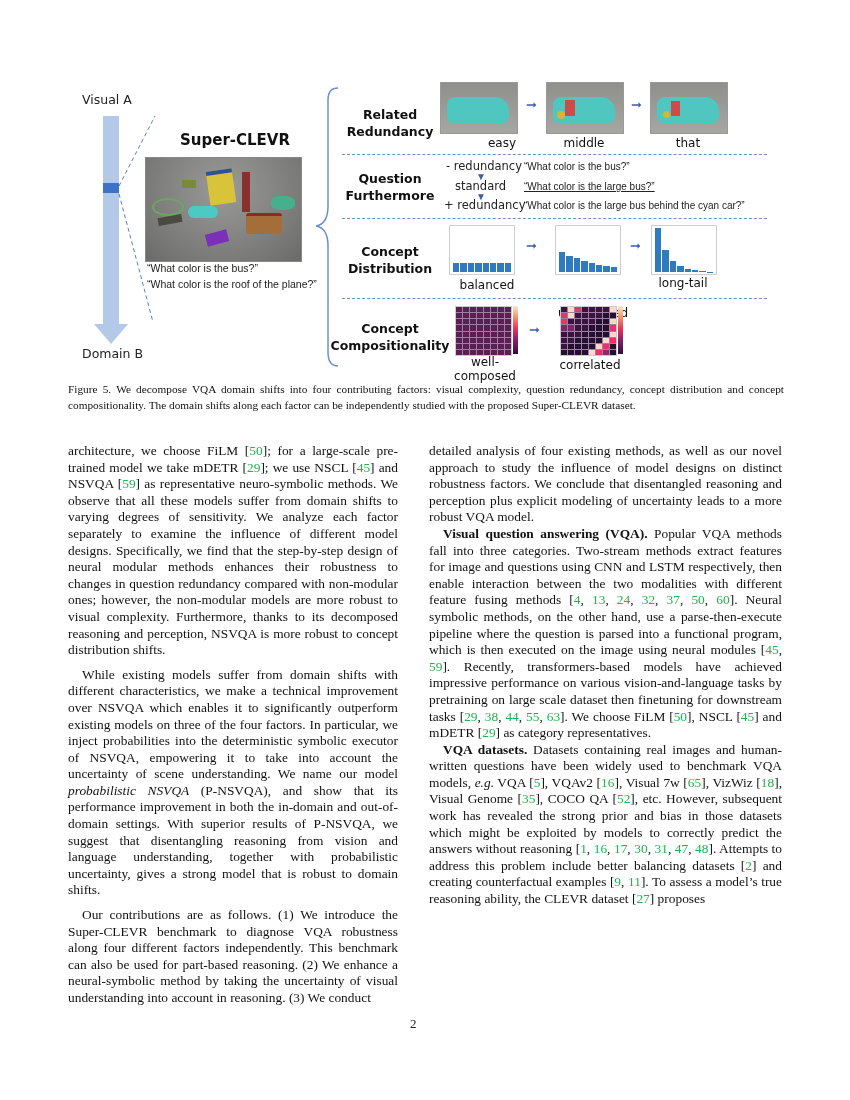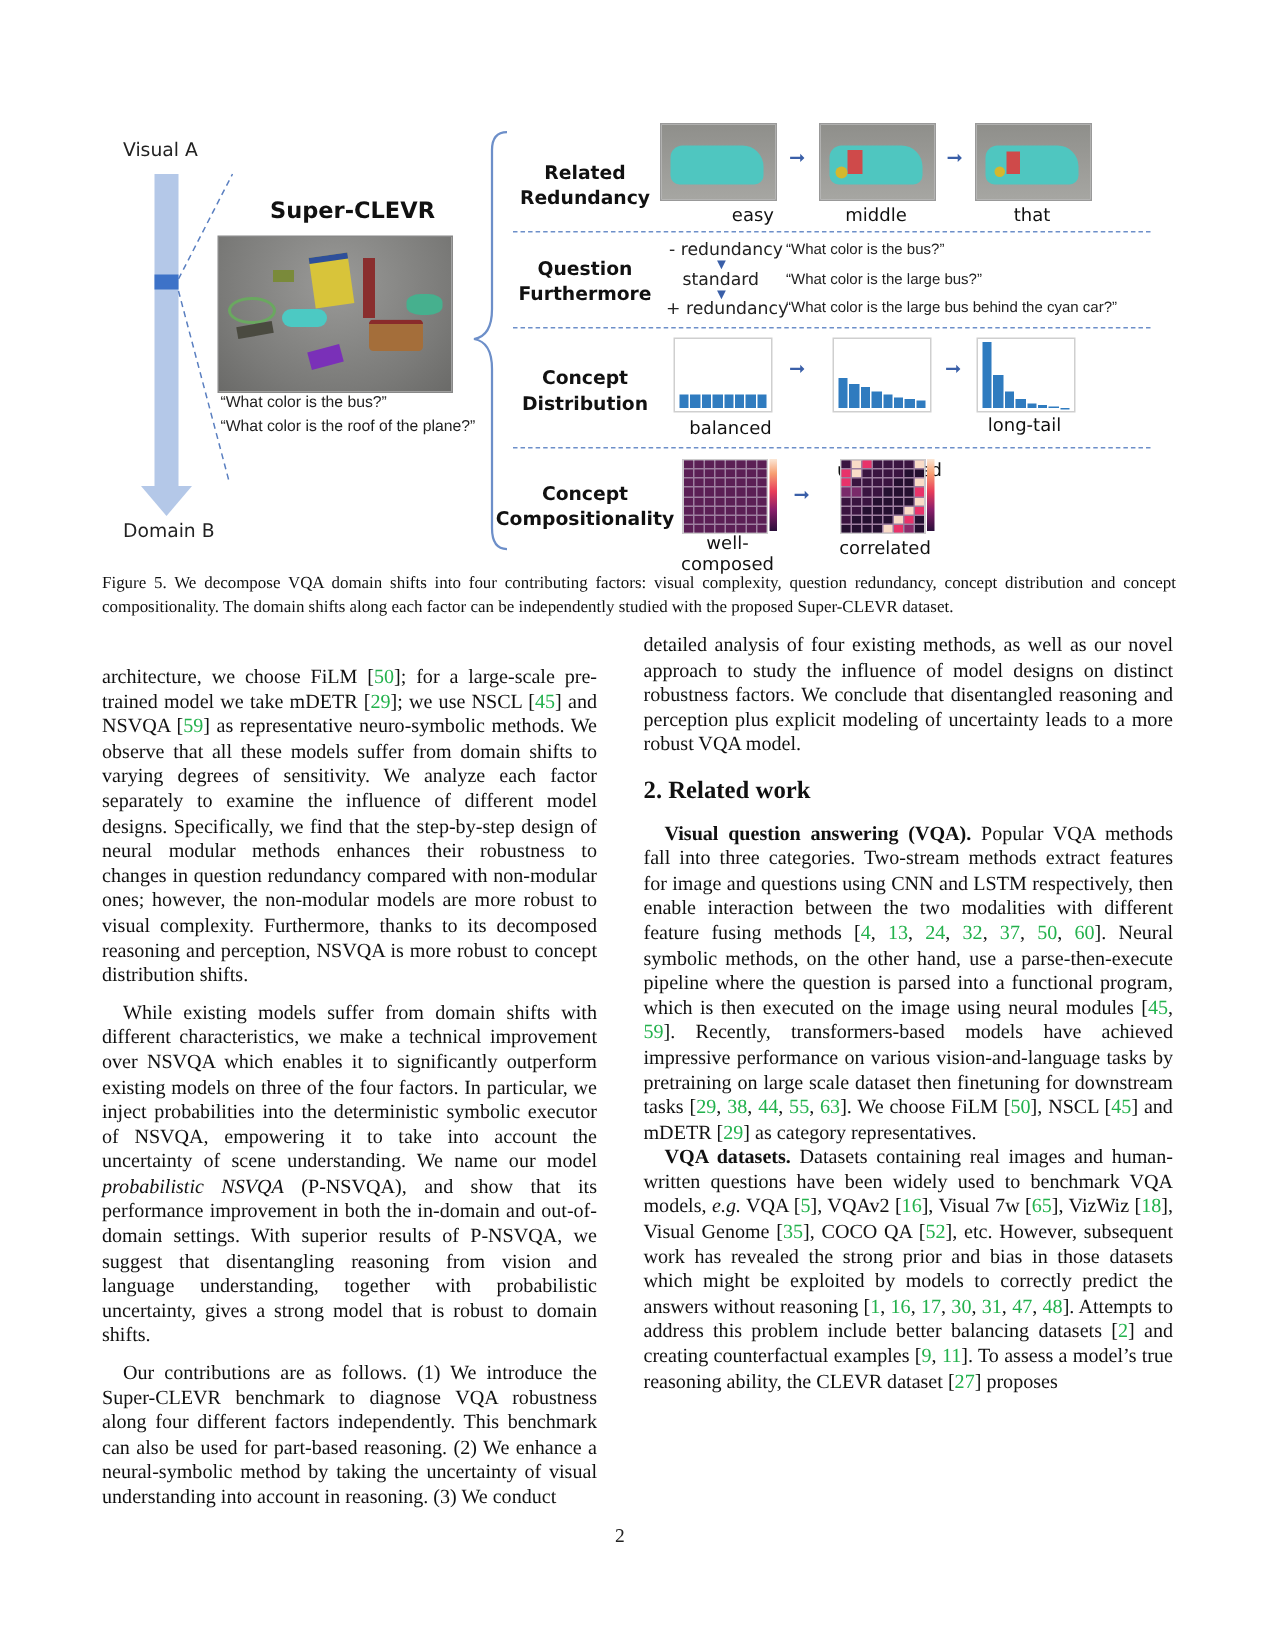--- a/index.html
+++ b/index.html
@@ -119,21 +119,21 @@
   <div class="abs sub-cap sans" style="left:440px; top:136px; width:76px;text-align:right;">easy</div>
   <div class="abs sub-cap sans" style="left:546px; top:136px; width:76px;">middle</div>
   <div class="abs sub-cap sans" style="left:650px; top:136px; width:76px;">that</div>
 
   <div class="abs red-item sans" style="left:446px; top:159px;">- redundancy</div>
   <div class="abs down-arr" style="left:476px; top:171px;">▼</div>
   <div class="abs red-item sans" style="left:455px; top:179px;">standard</div>
   <div class="abs down-arr" style="left:476px; top:191px;">▼</div>
   <div class="abs red-item sans" style="left:444px; top:198px;">+ redundancy</div>
   <div class="abs red-q narrow" style="left:524px; top:161px;">“What color is the bus?”</div>
-  <div class="abs red-q narrow" style="left:524px; top:181px;">“What color is the large bus?”</div>
+  <div class="abs red-q narrow" style="left:524px; top:181px;text-decoration:underline;">“What color is the large bus?”</div>
   <div class="abs red-q narrow" style="left:524px; top:200px;">“What color is the large bus behind the cyan car?”</div>
 
   <div class="abs mini-chart" style="left:449px; top:225px;">
       <div class="bar" style="height: 8.8px; background: rgb(47, 123, 191);"></div>
       <div class="bar" style="height: 8.8px; background: rgb(47, 123, 191);"></div>
       <div class="bar" style="height: 8.8px; background: rgb(47, 123, 191);"></div>
       <div class="bar" style="height: 8.8px; background: rgb(47, 123, 191);"></div>
       <div class="bar" style="height: 8.8px; background: rgb(47, 123, 191);"></div>
       <div class="bar" style="height: 8.8px; background: rgb(47, 123, 191);"></div>
       <div class="bar" style="height: 8.8px; background: rgb(47, 123, 191);"></div>
@@ -305,20 +305,19 @@
 </div>
 
 <div class="abs caption">Figure 5. We decompose VQA domain shifts into four contributing factors: visual complexity, question redundancy, concept distribution and concept compositionality. The domain shifts along each factor can be independently studied with the proposed Super-CLEVR dataset.</div>
 
 <div class="abs col" style="left:68px; top:443px; width:330px;">
   <p>architecture, we choose FiLM [<span class="cite">50</span>]; for a large-scale pre-trained model we take mDETR [<span class="cite">29</span>]; we use NSCL [<span class="cite">45</span>] and NSVQA [<span class="cite">59</span>] as representative neuro-symbolic methods.  We observe that all these models suffer from domain shifts to varying degrees of sensitivity.  We analyze each factor separately to examine the influence of different model designs.  Specifically, we find that the step-by-step design of neural modular methods enhances their robustness to changes in question redundancy compared with non-modular ones; however, the non-modular models are more robust to visual complexity.  Furthermore, thanks to its decomposed reasoning and perception, NSVQA is more robust to concept distribution shifts.</p>
   <p class="indent gap"><span>While existing models suffer from domain shifts with different characteristics, we make a technical improvement over NSVQA which enables it to significantly outperform existing models on three of the four factors.  In particular, we inject probabilities into the deterministic symbolic executor of NSVQA, empowering it to take into account the uncertainty of scene understanding. We name our model </span><i>probabilistic NSVQA</i><span> (P-NSVQA), and show that its performance improvement in both the in-domain and out-of-domain settings.  With superior results of P-NSVQA, we suggest that disentangling reasoning from vision and language understanding, together with probabilistic uncertainty, gives a strong model that is robust to domain shifts.</span></p>
   <p class="indent gap">Our contributions are as follows.  (1) We introduce the Super-CLEVR benchmark to diagnose VQA robustness along four different factors independently. This benchmark can also be used for part-based reasoning. (2) We enhance a neural-symbolic method by taking the uncertainty of visual understanding into account in reasoning.  (3) We conduct</p>
 </div>
 
-<div class="abs col" style="left:429px; top:422px; width:353px;">
+<div class="abs col" style="left:429px; top:443px; width:353px;">
   <p>detailed analysis of four existing methods, as well as our novel approach to study the influence of model designs on distinct robustness factors.  We conclude that disentangled reasoning and perception plus explicit modeling of uncertainty leads to a more robust VQA model.</p>
-  <div class="sec-head" style="margin-top:14px; margin-bottom:12px;">2. Related work</div>
   <p class="indent"><b>Visual question answering (VQA).</b><span> Popular VQA methods fall into three categories.  Two-stream methods extract features for image and questions using CNN and LSTM respectively, then enable interaction between the two modalities with different feature fusing methods [<span class="cite">4</span>, <span class="cite">13</span>, <span class="cite">24</span>, <span class="cite">32</span>, <span class="cite">37</span>, <span class="cite">50</span>, <span class="cite">60</span>].  Neural symbolic methods, on the other hand, use a parse-then-execute pipeline where the question is parsed into a functional program, which is then executed on the image using neural modules [<span class="cite">45</span>, <span class="cite">59</span>].  Recently, transformers-based models have achieved impressive performance on various vision-and-language tasks by pretraining on large scale dataset then finetuning for downstream tasks [<span class="cite">29</span>, <span class="cite">38</span>, <span class="cite">44</span>, <span class="cite">55</span>, <span class="cite">63</span>].  We choose FiLM [<span class="cite">50</span>], NSCL [<span class="cite">45</span>] and mDETR [<span class="cite">29</span>] as category representatives.</span></p>
   <p class="indent"><b>VQA datasets.</b><span>  Datasets containing real images and human-written questions have been widely used to benchmark VQA models, <i>e.g.</i> VQA [<span class="cite">5</span>], VQAv2 [<span class="cite">16</span>], Visual 7w [<span class="cite">65</span>], VizWiz [<span class="cite">18</span>], Visual Genome [<span class="cite">35</span>], COCO QA [<span class="cite">52</span>], etc.  However, subsequent work has revealed the strong prior and bias in those datasets which might be exploited by models to correctly predict the answers without reasoning [<span class="cite">1</span>, <span class="cite">16</span>, <span class="cite">17</span>, <span class="cite">30</span>, <span class="cite">31</span>, <span class="cite">47</span>, <span class="cite">48</span>].  Attempts to address this problem include better balancing datasets [<span class="cite">2</span>] and creating counterfactual examples [<span class="cite">9</span>, <span class="cite">11</span>].  To assess a model’s true reasoning ability, the CLEVR dataset [<span class="cite">27</span>] proposes</span></p>
 </div>
 
 <div class="abs page-num" style="left:410px; top:1016px;">2</div>
 
 </body></html>

